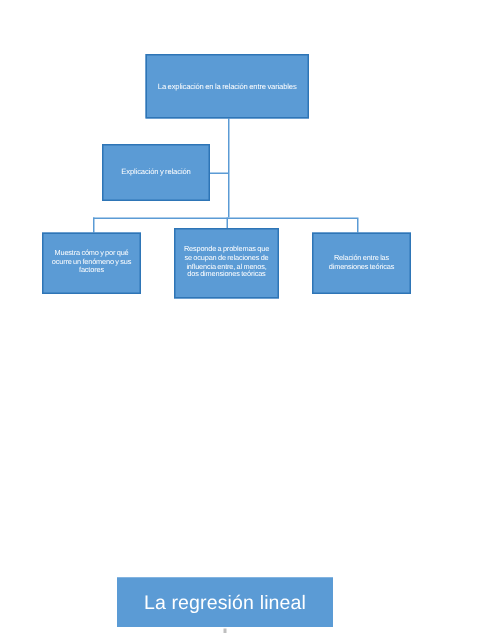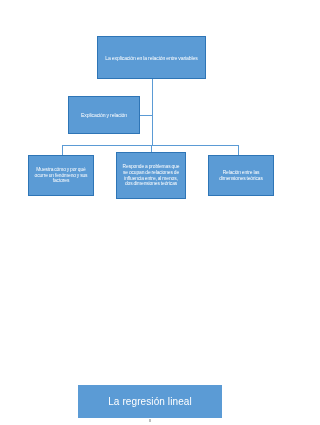--- a/index.html
+++ b/index.html
@@ -97,21 +97,21 @@
     top: 385px;
     width: 144px;
     height: 33px;
     box-sizing: border-box;
     background: #5b9bd5;
     border: 1px solid #5b9bd5;
     color: #ffffff;
     display: flex;
     align-items: center;
     justify-content: center;
-    font-size: 10px;
+    font-size: 13px;
     letter-spacing: 0.1px;
   }
 
   
   .conn {
     position: absolute;
     background: #5b9bd5;
   }
   .conn-v { width: 1px; }
   .conn-h { height: 1px; }

